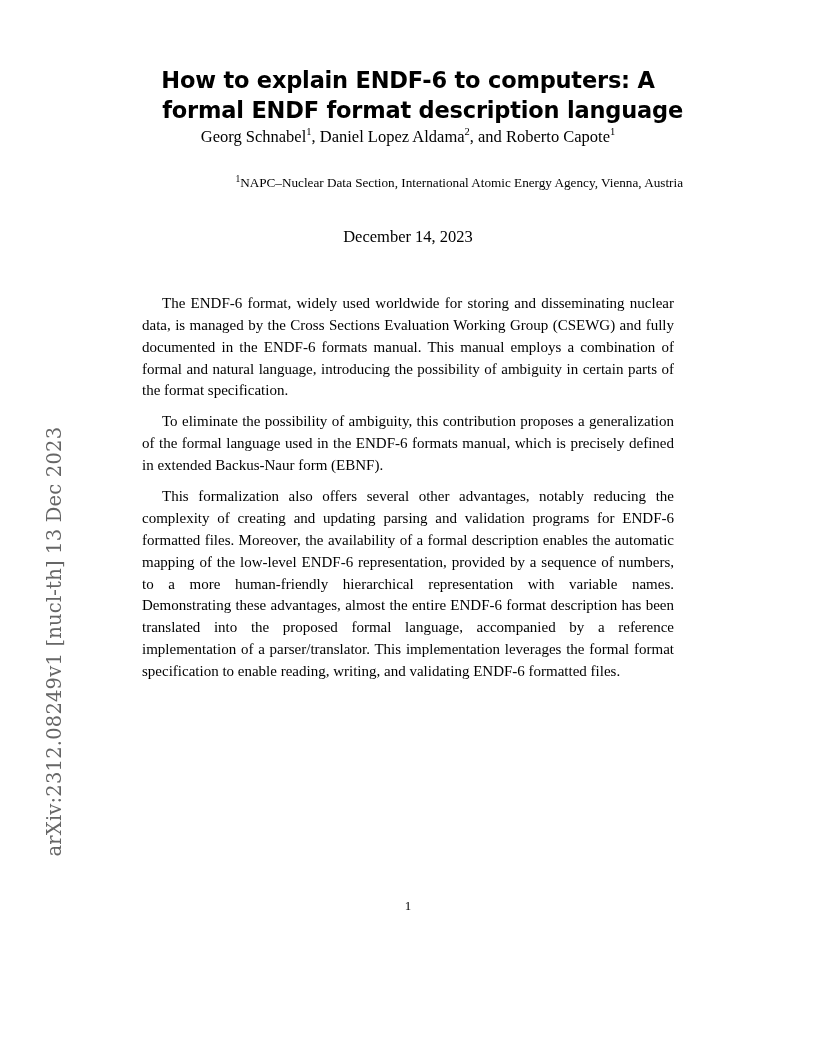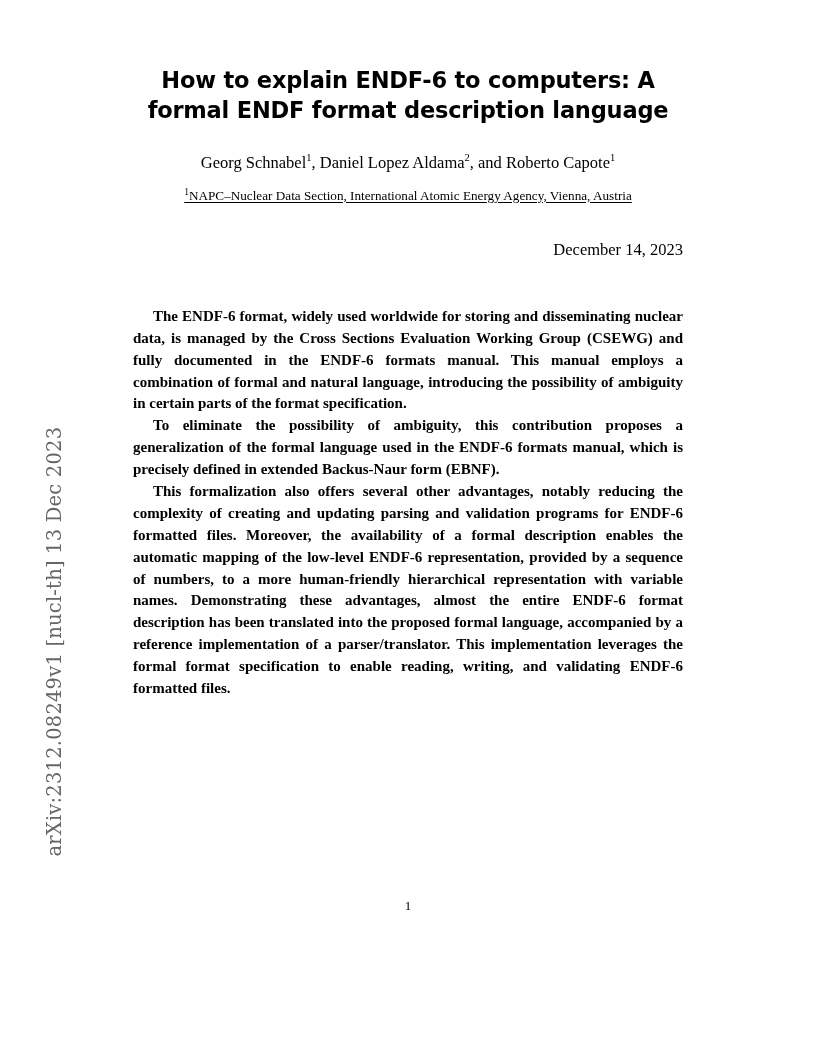--- a/index.html
+++ b/index.html
@@ -48,66 +48,64 @@
     margin-top: 65px;
     font-family: "DejaVu Sans", sans-serif;
     font-weight: bold;
     font-size: 22.5px;
     line-height: 1.35;
     text-align: center;
     letter-spacing: -0.2px;
   }
   .title .line2 {
     display: block;
+    text-align: right;
   }
 
   .authors {
-    margin-top: 26px;
     text-align: center;
     font-size: 16.5px;
     font-family: "Liberation Serif", serif;
   }
   .authors sup {
     font-size: 10.5px;
     vertical-align: super;
   }
 
   .affiliations {
-    margin-top: 14px;
-    text-align: center;
+    margin-top: 27px;
+    text-align: right;
     font-size: 13.2px;
     line-height: 1.38;
     font-family: "Liberation Serif", serif;
-    text-decoration: underline;
   }
   .affiliations sup {
     font-size: 9.5px;
     vertical-align: super;
   }
   .affil-line {
     display: block;
   }
 
   .date {
     margin-top: 34px;
-    text-align: right;
+    text-align: center;
     font-size: 16.5px;
   }
 
   .abstract {
     margin-top: 46px;
     font-size: 15px;
     line-height: 1.46;
     text-align: justify;
     text-justify: inter-word;
   }
   .abstract p {
-    margin: 0;
+    margin: 9px;
     text-indent: 20px;
-    font-weight: bold;
   }
 
   .page-number {
     position: absolute;
     left: 0;
     right: 0;
     top: 898px;
     text-align: center;
     font-size: 13px;
   }

